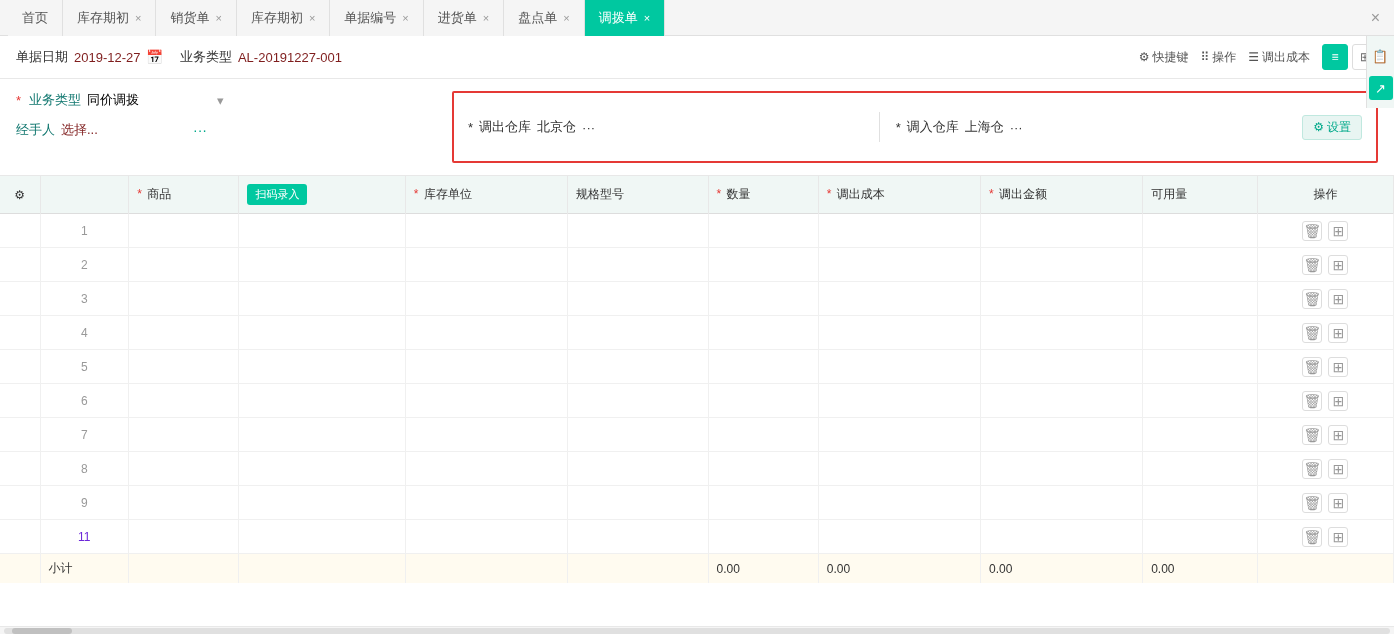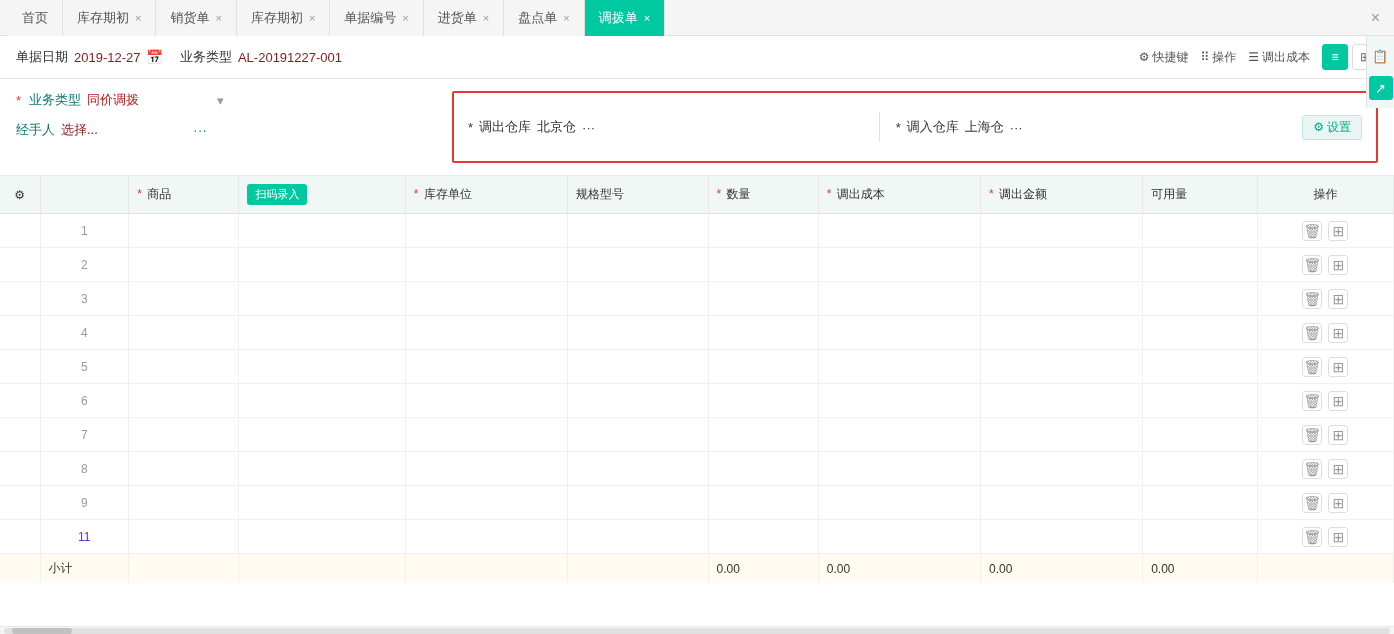--- a/index.html
+++ b/index.html
@@ -141,21 +141,21 @@
       min-height: 72px;
     }
     .form-field {
       display: flex;
       align-items: center;
       gap: 6px;
     }
     .form-field .required { color: #e53935; margin-right: 2px; }
     .form-field .field-label { color: #0f766e; white-space: nowrap; }
     .form-field .field-value {
-      color: #b91c1c;
+      color: #000000;
       min-width: 120px;
     }
     .form-field .dropdown-arrow {
       color: #999;
       margin-left: 4px;
       cursor: pointer;
     }
     .form-field .more-btn {
       color: #00a98a;
       cursor: pointer;

